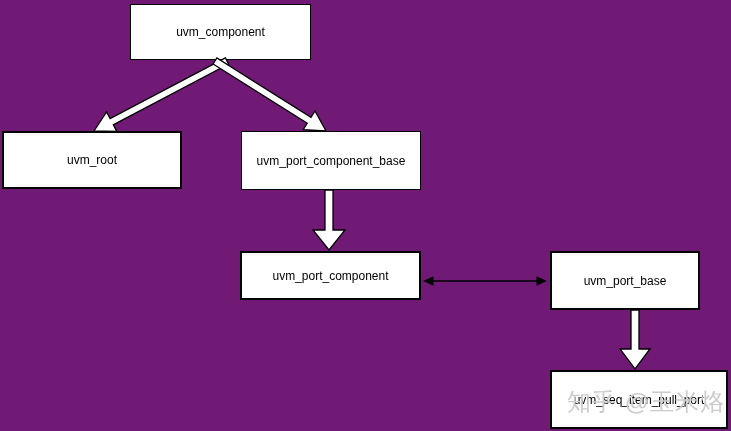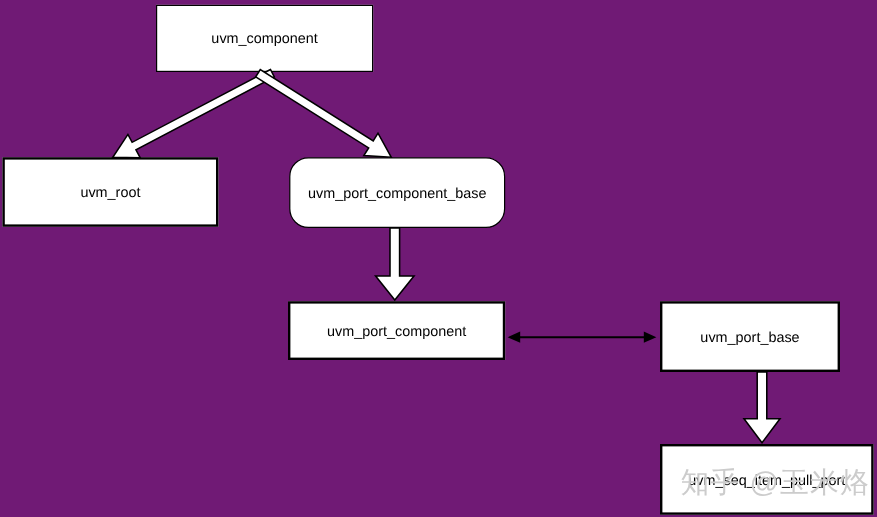--- a/index.html
+++ b/index.html
@@ -44,21 +44,21 @@
     text-align: center;
     font-size: 24px;
     color: #cccccc;
     letter-spacing: 1px;
     z-index: 2;
     white-space: nowrap;
   }
   
   #n-uvm-component        { left: 130px; top: 4px;   width: 181px; height: 56px; }
   #n-uvm-root             { left: 2px;   top: 131px; width: 180px; height: 58px; }
-  #n-uvm-port-component-base { left: 241px; top: 131px; width: 180px; height: 59px; border-radius: 16px; }
+  #n-uvm-port-component-base { left: 241px; top: 131px; width: 180px; height: 59px; }
   #n-uvm-port-component   { left: 240px; top: 251px; width: 181px; height: 49px; }
   #n-uvm-port-base        { left: 550px; top: 251px; width: 150px; height: 59px; }
   #n-uvm-seq-item-pull-port { left: 550px; top: 370px; width: 178px; height: 59px; }
 </style>
 </head>
 <body>
 
 <div id="canvas">
 
   <div class="node" id="n-uvm-component">

